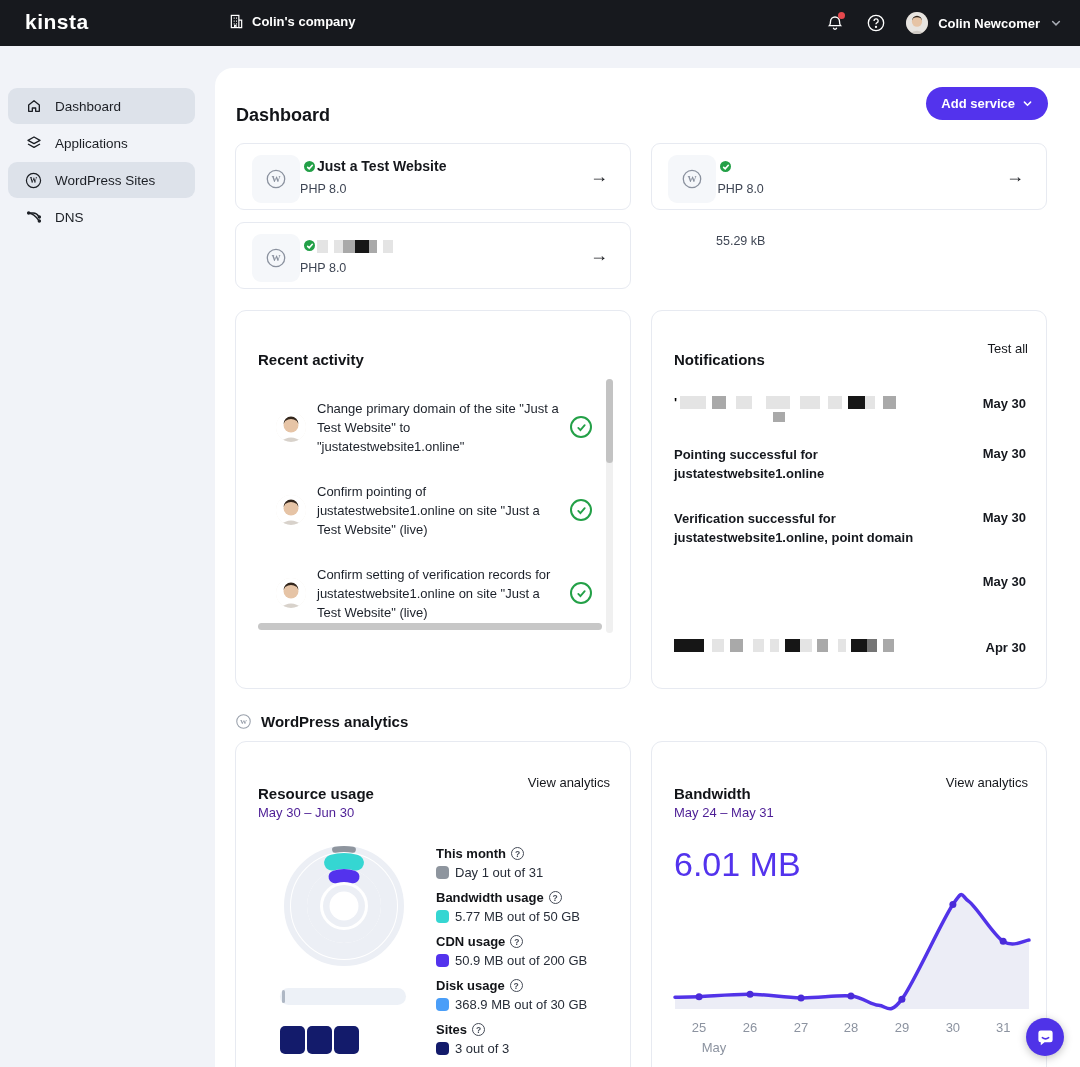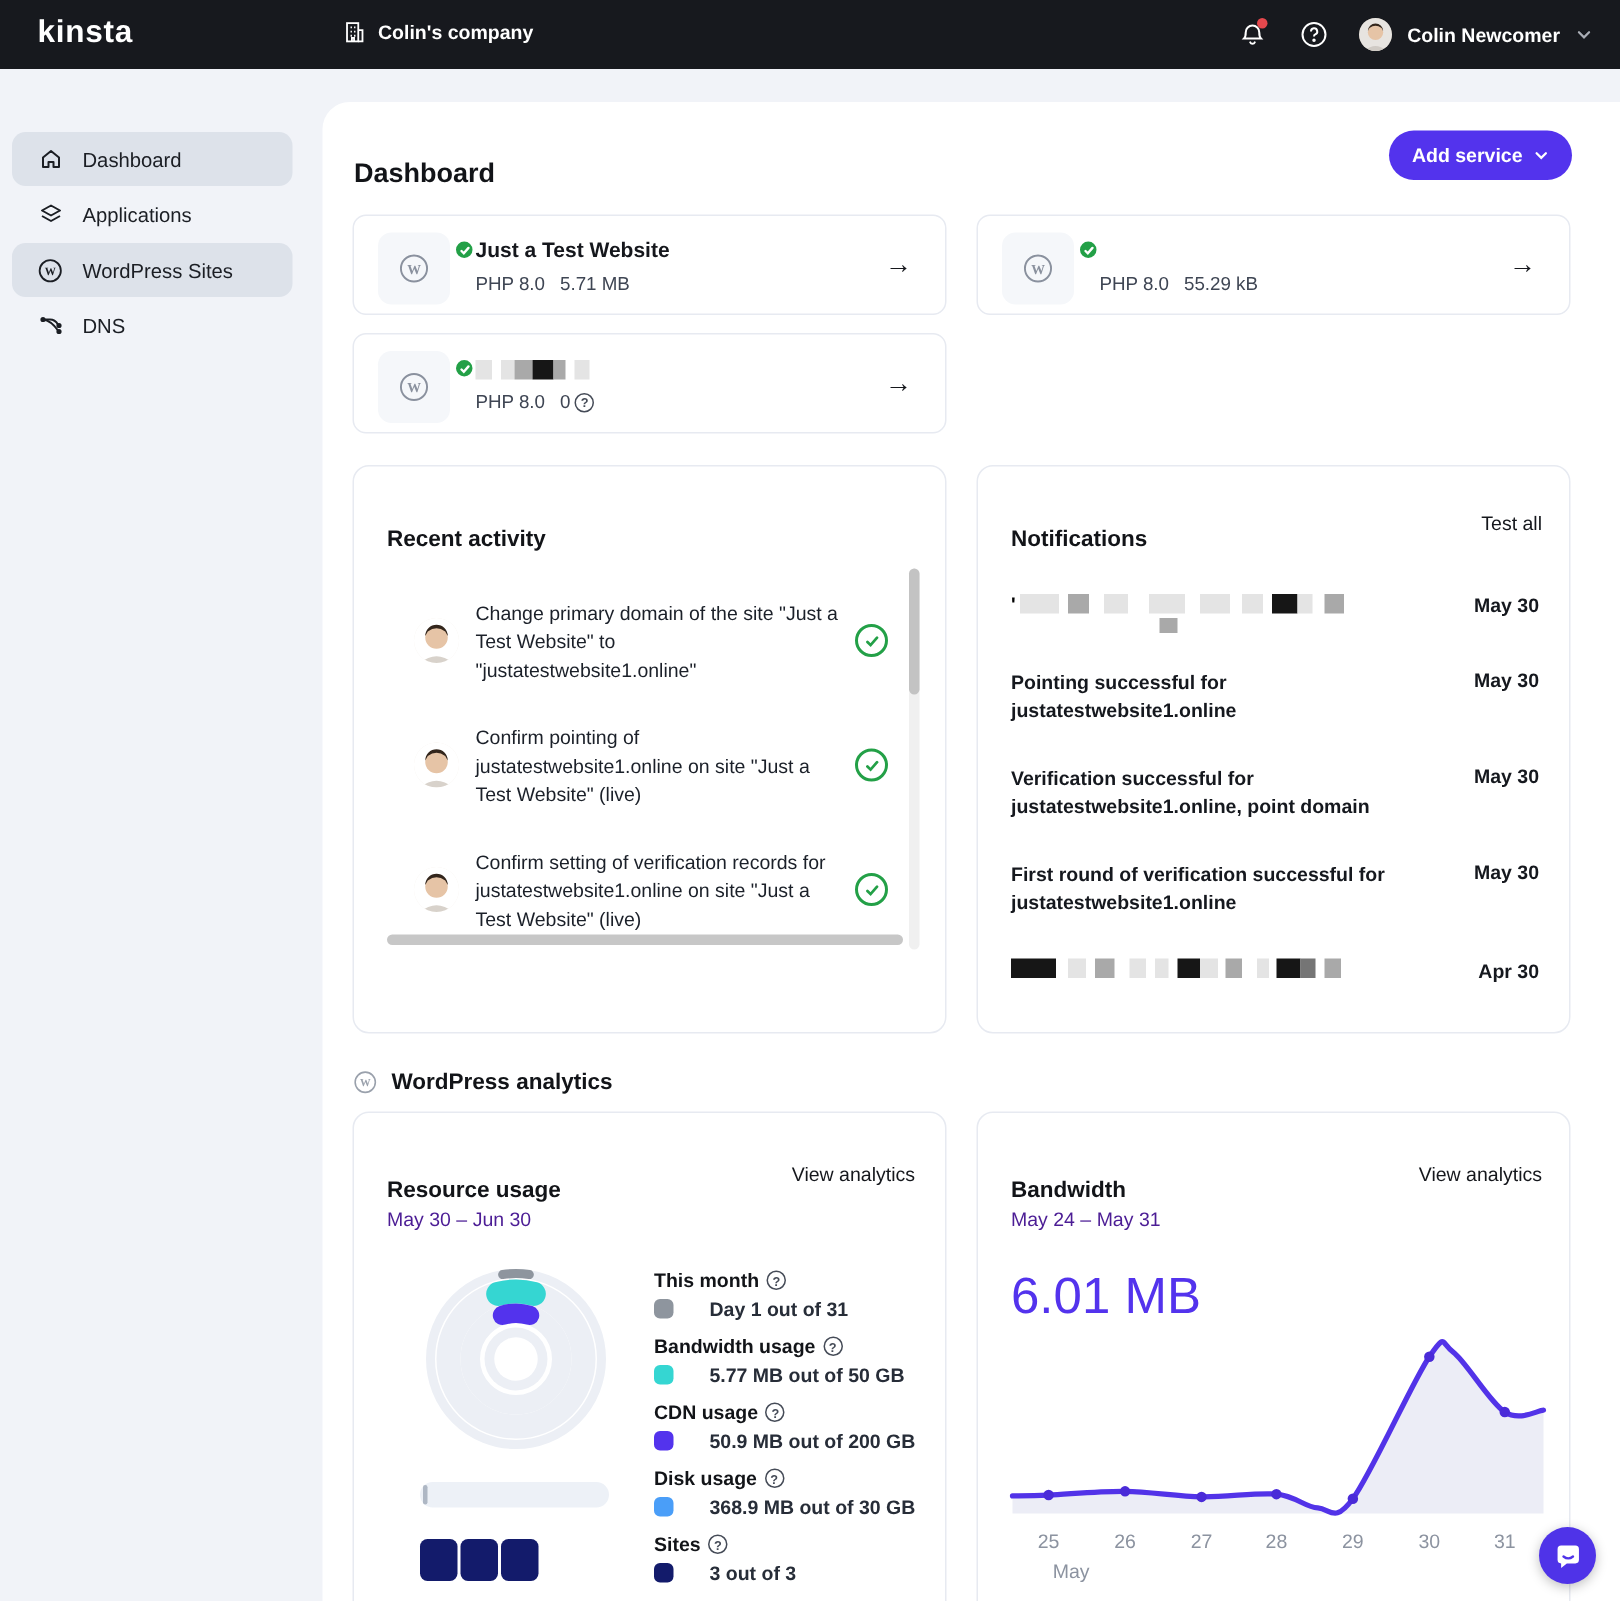--- a/index.html
+++ b/index.html
@@ -21,21 +21,21 @@
   .side-icon{width:17px;height:17px;display:flex;align-items:center;justify-content:center;}
   
   .panel{position:absolute;left:215px;top:68px;width:865px;height:1040px;background:#fff;border-top-left-radius:18px;}
   .page-title{position:absolute;left:21px;top:25px;font-size:18px;font-weight:800;color:#121418;}
   .btn-primary{position:absolute;right:32px;top:19px;height:33px;padding:0 15px;border:none;border-radius:17px;background:#5333ED;color:#fff;font-size:13px;font-weight:700;display:flex;align-items:center;gap:7px;cursor:pointer;font-family:inherit;}
   
   .site-card{position:absolute;width:396px;height:67px;background:#fff;border:1px solid #E7EAF1;border-radius:9px;cursor:pointer;}
   .wp-box{position:absolute;left:16px;top:11px;width:48px;height:48px;border-radius:9px;background:#F5F7FA;display:flex;align-items:center;justify-content:center;}
   .badge-check{position:absolute;left:50px;top:4px;width:15px;height:15px;border-radius:50%;background:#23A047;border:2px solid #fff;display:flex;align-items:center;justify-content:center;}
   .sc-title{position:absolute;left:81px;top:14px;font-size:14px;font-weight:700;color:#15171C;white-space:nowrap;}
-  .sc-meta{position:absolute;left:81px;top:38px;font-size:12.5px;color:#3F4654;display:flex;gap:10px;align-items:center;}
+  .sc-meta{position:absolute;left:64px;top:38px;font-size:12.5px;color:#3F4654;display:flex;gap:38px;align-items:center;flex-direction:column;}
   .sc-arrow{position:absolute;right:22px;top:22px;font-size:18px;font-weight:600;color:#15171C;}
   
   .card{position:absolute;background:#fff;border:1px solid #E7EAF1;border-radius:11px;}
   .card-heading{position:absolute;left:22px;top:28px;font-size:15px;font-weight:800;color:#121418;}
   .card-link{position:absolute;right:18px;top:30px;font-size:13px;font-weight:500;color:#15171C;cursor:pointer;}
   
   .act-item{position:absolute;left:0;width:396px;}
   .act-avatar{position:absolute;left:40px;top:13px;width:30px;height:30px;border-radius:50%;overflow:hidden;background:#F4EFE9;}
   .act-text{position:absolute;left:81px;top:0;width:243px;font-size:13px;line-height:19px;color:#1B2029;}
   .act-check{position:absolute;left:334px;top:17px;width:22px;height:22px;border-radius:50%;border:2px solid #23A047;display:flex;align-items:center;justify-content:center;}
@@ -52,21 +52,21 @@
   
   .sect{position:absolute;left:20px;top:645px;display:flex;align-items:center;gap:9px;font-size:15px;font-weight:800;color:#121418;}
   
   .track{fill:none;stroke:#ECEFF5;}
   .pbar{position:absolute;left:44px;top:246px;width:126px;height:17px;border-radius:9px;background:#EDF1F7;}
   .pbar i{position:absolute;left:2px;top:2px;width:3px;height:13px;border-radius:2px;background:#AEB7C4;}
   .blocks{position:absolute;left:44px;top:284px;display:flex;gap:2px;}
   .blocks i{width:25px;height:28px;border-radius:5px;background:#131B6B;}
   .legend-entry{position:absolute;left:200px;width:190px;}
   .lg-label{display:flex;align-items:center;gap:5px;font-size:13px;font-weight:700;color:#121418;}
-  .lg-value{display:flex;align-items:center;gap:24px;margin-top:4px;font-size:13px;color:#272D38;font-weight:bold;}
+  .lg-value{display:flex;align-items:center;gap:6px;margin-top:4px;font-size:13px;color:#272D38;}
   .lg-swatch{width:13px;height:13px;border-radius:4px;flex:none;}
   .help-dot{width:13px;height:13px;border-radius:50%;border:1.3px solid #454B57;color:#454B57;font-size:8.5px;font-weight:700;display:inline-flex;align-items:center;justify-content:center;flex:none;}
   
   .bw-total{position:absolute;left:22px;top:103px;font-size:34px;font-weight:400;color:#5333ED;}
   .bw-chart{position:absolute;left:23px;top:144px;overflow:visible;}
   .x-label{position:absolute;top:278px;transform:translateX(-50%);font-size:13px;color:#8C93A0;}
   .month-label{position:absolute;top:298px;transform:translateX(-50%);font-size:13px;color:#8C93A0;margin-left:11px;}
   .date-range{position:absolute;left:22px;top:63px;font-size:13px;color:#4c1d95;}
   
   .chat-fab{position:absolute;left:1026px;top:1018px;width:38px;height:38px;border-radius:50%;background:#4F33E8;display:flex;align-items:center;justify-content:center;cursor:pointer;box-shadow:0 2px 8px rgba(0,0,0,.25);z-index:30;}
@@ -338,21 +338,20 @@
       <div class="nt-text">Pointing successful for justatestwebsite1.online</div>
       <span class="nt-date">May 30</span>
     </div>
 
     <div class="nt-row" style="top:198px;">
       <div class="nt-text">Verification successful for justatestwebsite1.online, point domain</div>
       <span class="nt-date">May 30</span>
     </div>
 
     <div class="nt-row" style="top:262px;">
-      <div class="nt-text">First round of verification successful for justatestwebsite1.online</div>
       <span class="nt-date">May 30</span>
     </div>
 
     <div class="nt-row" style="top:328px;">
       <div data-redact="notif_bottom">
           <i style="width: 30px; background: rgb(22, 22, 22);"></i>
           <i style="width: 8px; background: transparent;"></i>
           <i style="width: 12px; background: rgb(228, 228, 228);"></i>
           <i style="width: 6px; background: transparent;"></i>
           <i style="width: 13px; background: rgb(169, 169, 169);"></i>

